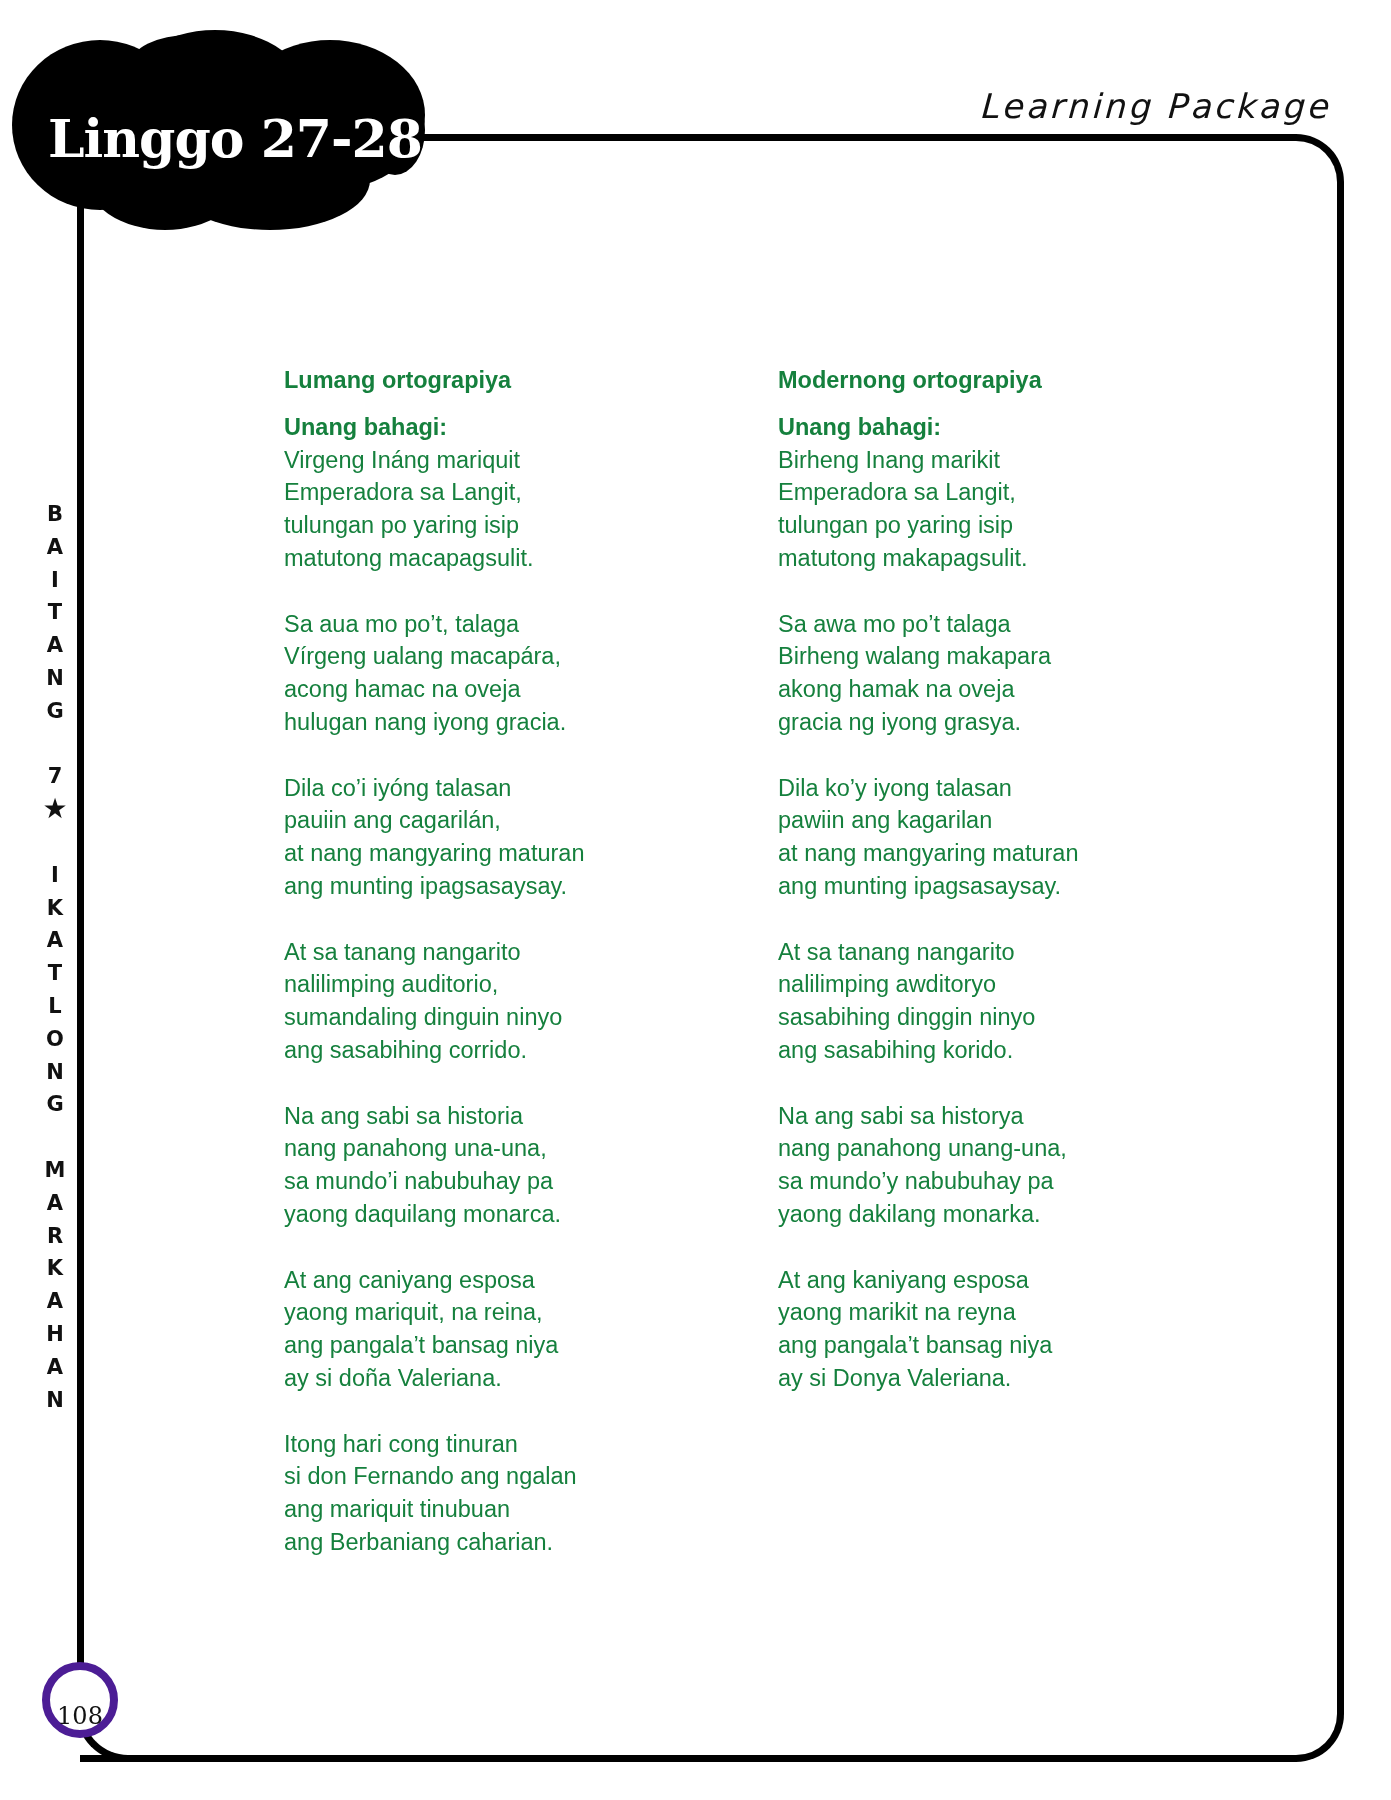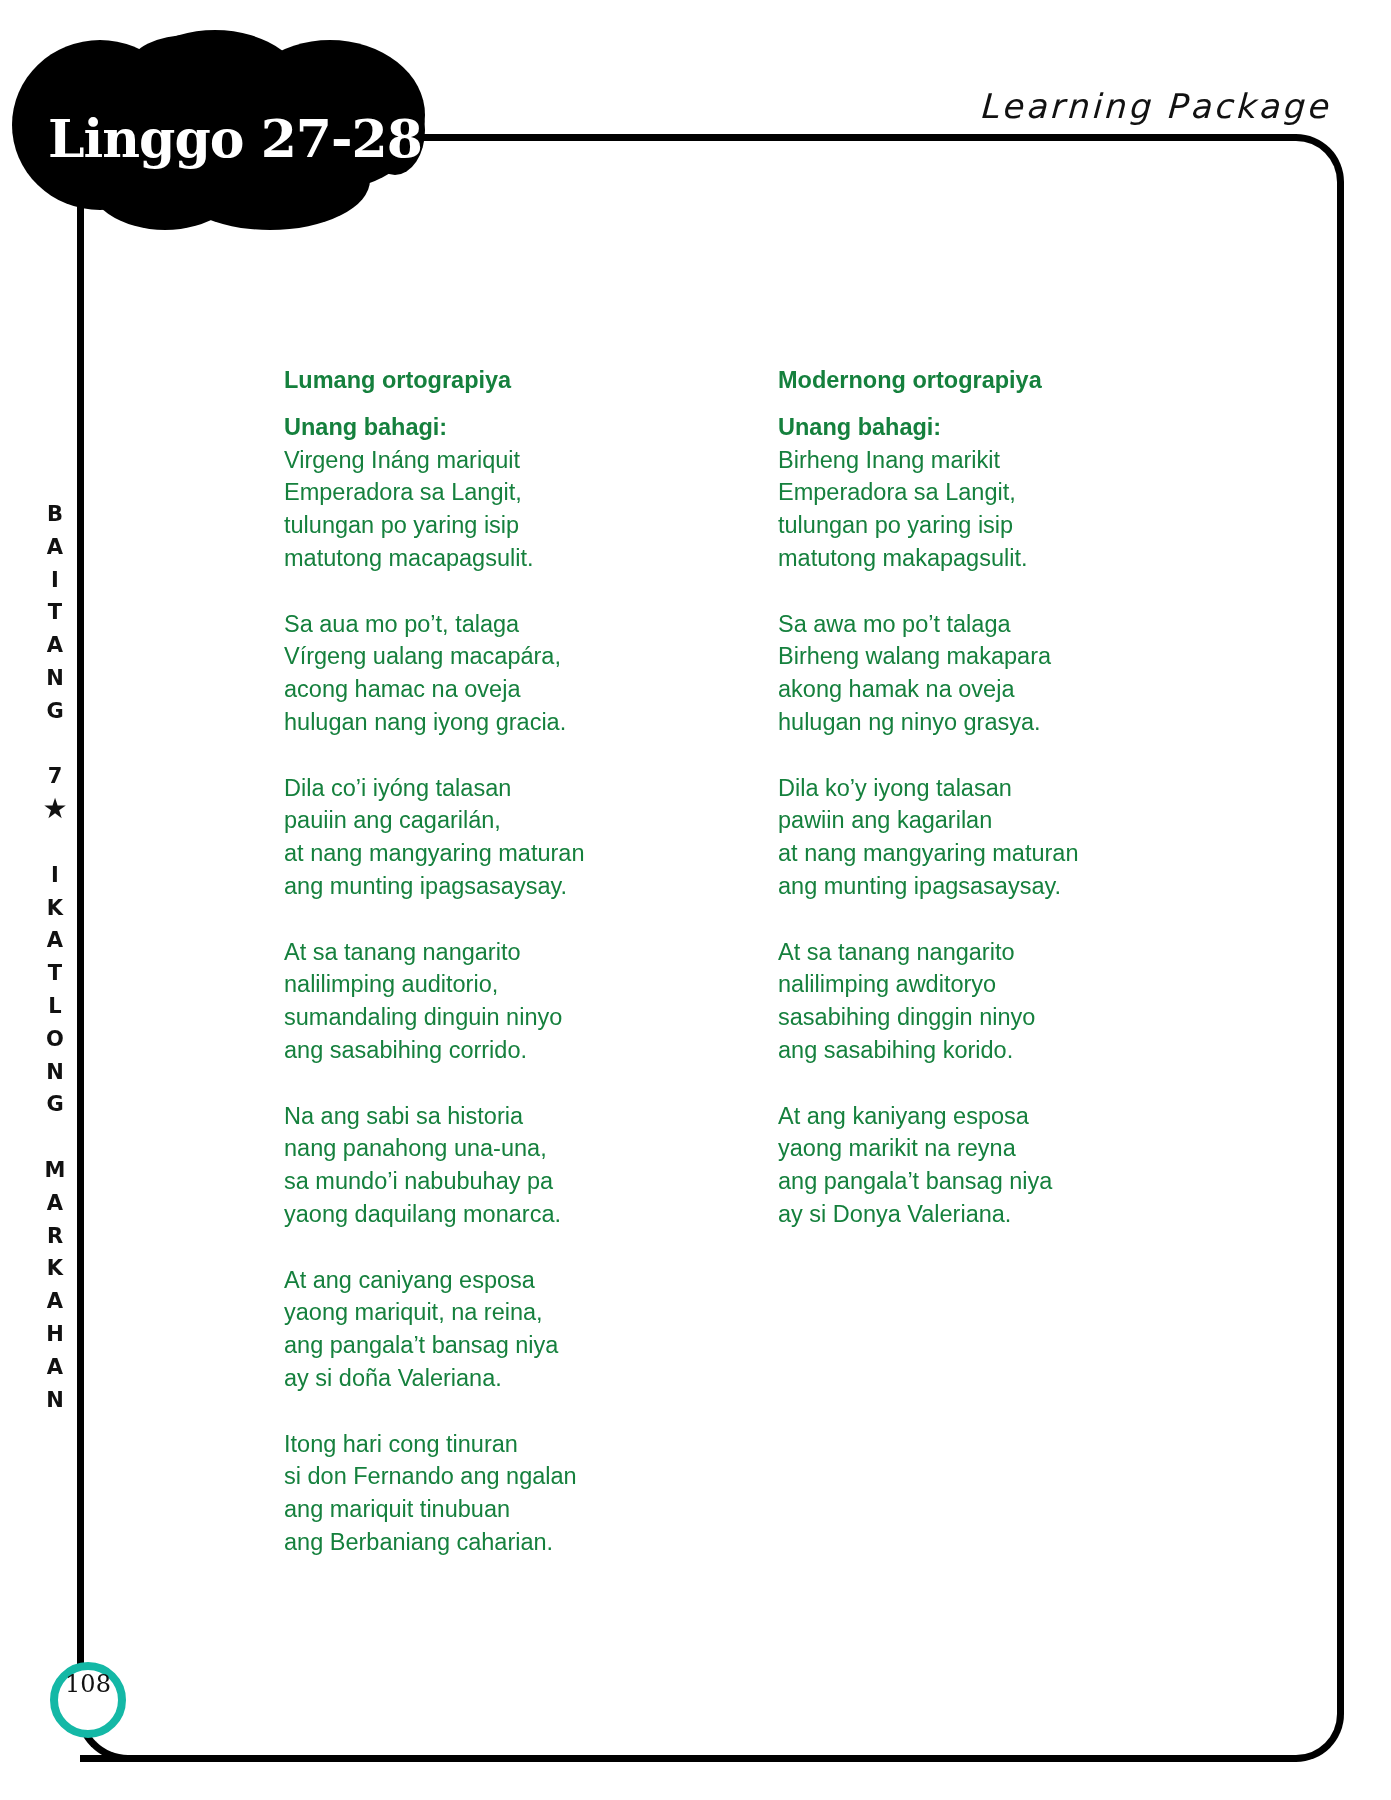--- a/index.html
+++ b/index.html
@@ -6,21 +6,21 @@
   body { width:1391px; height:1800px; position:relative; overflow:hidden; font-family:"Liberation Sans", sans-serif; color:#111; }
   .frame { position:absolute; left:80px; top:134px; width:1264px; height:1628px; border:7px solid #000; border-left:none; border-top-right-radius:48px; border-bottom-right-radius:48px; box-sizing:border-box; }
   .left-line { position:absolute; left:77px; top:180px; width:7px; height:1490px; background:#000; }
   .bottom-curve { position:absolute; left:76px; top:1700px; width:70px; height:62px; border-left:7px solid #000; border-bottom:7px solid #000; border-bottom-left-radius:52px; box-sizing:border-box; }
   .cloud { position:absolute; left:0; top:0; width:460px; height:240px; }
   .cloud-title { position:absolute; left:48px; top:108px; color:#fff; font-family:"DejaVu Serif", serif; font-weight:bold; font-size:52px; letter-spacing:-1px; white-space:nowrap; }
   .brand { position:absolute; left:982px; top:86px; font-family:"DejaVu Sans", sans-serif; font-style:italic; font-size:34px; letter-spacing:3px; color:#111; white-space:nowrap; transform:skewX(-4deg); }
   .side { position:absolute; left:38px; top:498px; width:34px; display:flex; flex-direction:column; align-items:center; font-family:"DejaVu Sans", sans-serif; font-weight:bold; font-size:21px; line-height:32.8px; }
   .side span { display:block; height:32.8px; }
   .side .gap { height:32.8px; }
-  .page-circle { position:absolute; left:50px; top:1662px; width:76px; height:76px; border:8px solid #14b8a6; border-radius:50%; background:#fff; box-sizing:border-box; display:flex; align-items:flex-start; justify-content:center; font-family:"DejaVu Serif", serif; font-size:24px; color:#111; }
+  .page-circle { position:absolute; left:42px; top:1662px; width:76px; height:76px; border:8px solid #4c1d95; border-radius:50%; background:#fff; box-sizing:border-box; display:flex; align-items:flex-end; justify-content:center; font-family:"DejaVu Serif", serif; font-size:24px; color:#111; }
   .col { position:absolute; top:364px; font-family:"Liberation Sans", sans-serif; font-size:23.5px; line-height:32.8px; color:#15803d; white-space:nowrap; }
   .col.left { left:284px; }
   .col.right { left:778px; }
   .col .heading { font-weight:bold; margin-bottom:14px; }
   .col .part { font-weight:bold; }
   .col .stanza { margin-bottom:32.8px; }
   .col .line { display:block; }
 </style>
 </head>
 <body>
@@ -131,33 +131,39 @@
   <div class="stanza">
     <span class="line">Birheng Inang marikit</span>
     <span class="line">Emperadora sa Langit,</span>
     <span class="line">tulungan po yaring isip</span>
     <span class="line">matutong makapagsulit.</span>
   </div>
   <div class="stanza">
     <span class="line">Sa awa mo po’t talaga</span>
     <span class="line">Birheng walang makapara</span>
     <span class="line">akong hamak na oveja</span>
-    <span class="line">hulugan ng ninyo grasya.</span>
+    <span class="line">gracia ng iyong grasya.</span>
   </div>
   <div class="stanza">
     <span class="line">Dila ko’y iyong talasan</span>
     <span class="line">pawiin ang kagarilan</span>
     <span class="line">at nang mangyaring maturan</span>
     <span class="line">ang munting ipagsasaysay.</span>
   </div>
   <div class="stanza">
     <span class="line">At sa tanang nangarito</span>
     <span class="line">nalilimping awditoryo</span>
     <span class="line">sasabihing dinggin ninyo</span>
     <span class="line">ang sasabihing korido.</span>
   </div>
   <div class="stanza">
+    <span class="line">Na ang sabi sa historya</span>
+    <span class="line">nang panahong unang-una,</span>
+    <span class="line">sa mundo’y nabubuhay pa</span>
+    <span class="line">yaong dakilang monarka.</span>
+  </div>
+  <div class="stanza">
     <span class="line">At ang kaniyang esposa</span>
     <span class="line">yaong marikit na reyna</span>
     <span class="line">ang pangala’t bansag niya</span>
     <span class="line">ay si Donya Valeriana.</span>
   </div>
 </div>
 
 </body></html>

